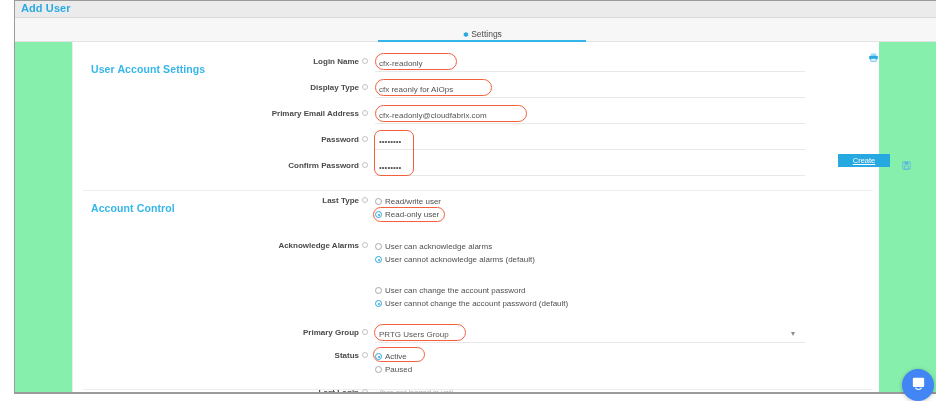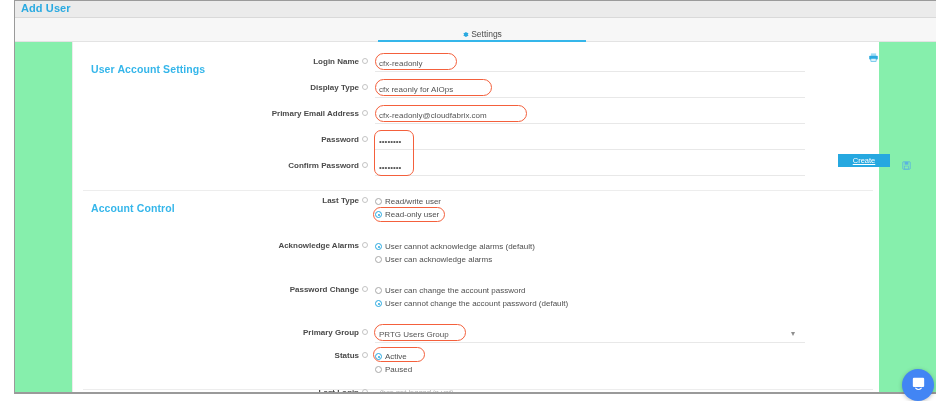--- a/index.html
+++ b/index.html
@@ -427,32 +427,31 @@
               <span class="rlabel">Read-only user</span>
             </div>
           </div>
         </div>
         <div class="anno" style="left:300px; top:165px; width:72px; height:15px;"></div>
 
         <div class="row" style="top:198px; height:28px">
           <div class="flabel"><span>Acknowledge Alarms</span><span class="help-dot"></span></div>
           <div class="radio-group" style="top:0">
             <div class="radio-opt">
+              <span class="rdot"></span>
+              <span class="rlabel">User can acknowledge alarms</span>
+            </div>
+            <div class="radio-opt">
               <span class="rdot on"></span>
               <span class="rlabel">User cannot acknowledge alarms (default)</span>
             </div>
-            <div class="radio-opt">
-              <span class="rdot"></span>
-              <span class="rlabel">User can acknowledge alarms</span>
-            </div>
           </div>
         </div>
 
         <div class="row" style="top:242px; height:28px">
-          <div class="flabel"><span>Password Change</span><span class="help-dot"></span></div>
           <div class="radio-group" style="top:0">
             <div class="radio-opt">
               <span class="rdot"></span>
               <span class="rlabel">User can change the account password</span>
             </div>
             <div class="radio-opt">
               <span class="rdot on"></span>
               <span class="rlabel">User cannot change the account password (default)</span>
             </div>
           </div>

